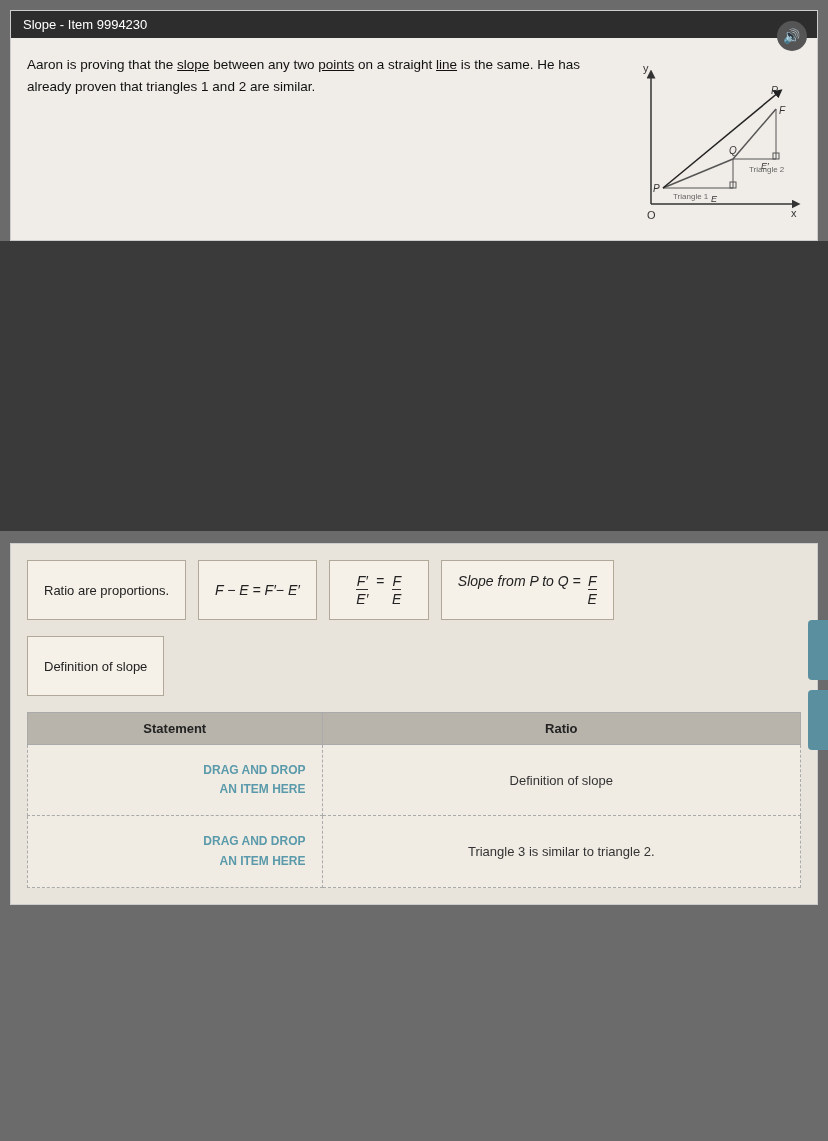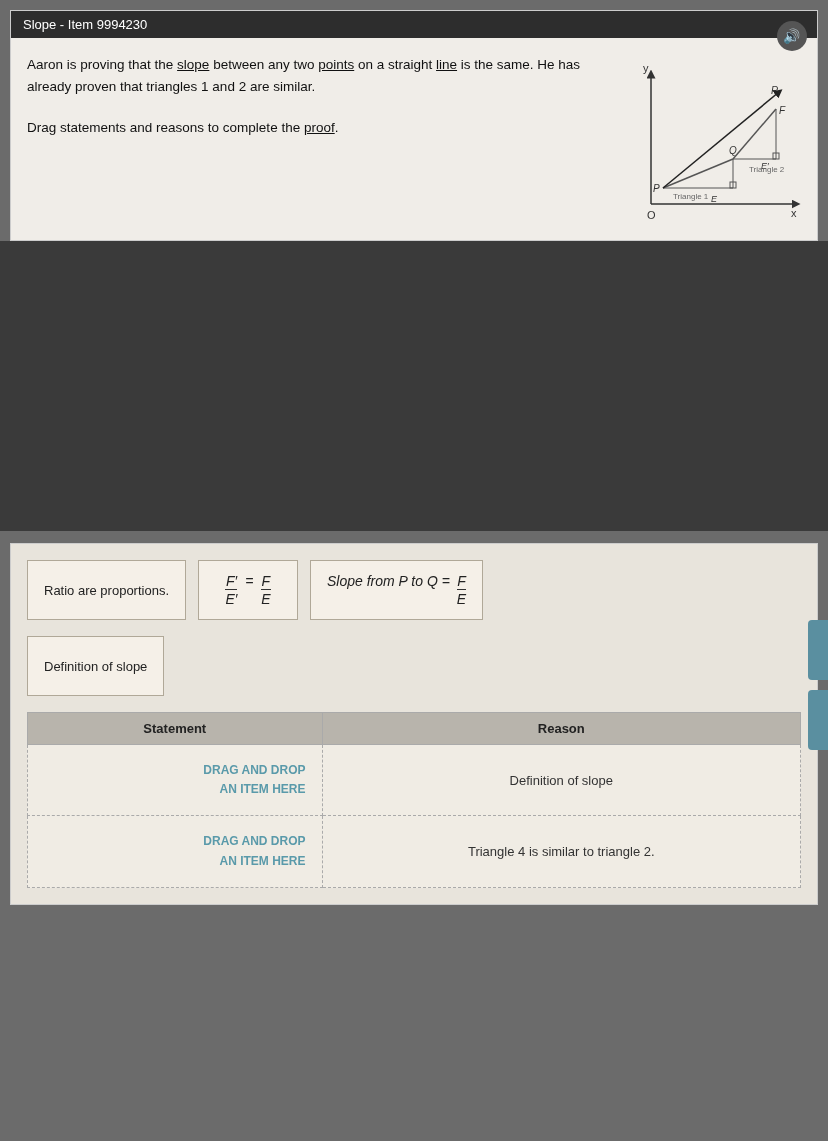--- a/index.html
+++ b/index.html
@@ -194,23 +194,20 @@
     <span>Slope - Item 9994230</span>
   </div>
 
   <button class="audio-btn">🔊</button>
 
   <div class="problem-area">
     <div class="problem-text">
       <p>
         Aaron is proving that the <span class="underline">slope</span> between any two <span class="underline">points</span> on a straight <span class="underline">line</span> is the same. He has already proven that triangles 1 and 2 are similar.
       </p>
-      <p class="drag-line">
-        Drag statements and reasons to complete the <span class="underline">proof</span>.
-      </p>
     </div>
 
     <div class="diagram-area">
       <svg class="diagram-svg" viewBox="0 0 180 170">
 
         <line x1="30" y1="150" x2="175" y2="150" stroke="#333" stroke-width="1.5" marker-end="url(#arrowX)"></line>
         <line x1="30" y1="150" x2="30" y2="20" stroke="#333" stroke-width="1.5" marker-end="url(#arrowY)"></line>
 
         <defs>
           <marker id="arrowX" markerWidth="6" markerHeight="6" refX="3" refY="3" orient="auto">
@@ -264,20 +261,25 @@
 <div class="dark-band"></div>
 
 <div class="bottom-panel">
 
   <div class="drag-items-row">
 
     <div class="drag-item">
       <span>Ratio are proportions.</span>
     </div>
 
+    <div class="drag-item">
+      <span class="math">
+        <i>F</i> − <i>E</i> = <i>F</i>′− <i>E</i>′
+      </span>
+    </div>
 
     <div class="drag-item">
       <span class="math">
         <span style="display:inline-flex;flex-direction:column;align-items:center;font-style:italic;">
           <span>F′</span>
           <span style="border-top:1px solid #333;padding-top:1px;">E′</span>
         </span>
         &nbsp;=&nbsp;
         <span style="display:inline-flex;flex-direction:column;align-items:center;font-style:italic;">
           <span>F</span>
@@ -301,21 +303,21 @@
   <div class="drag-items-row">
     <div class="drag-item">
       <span>Definition of slope</span>
     </div>
   </div>
 
   <table class="proof-table">
     <thead>
       <tr>
         <th>Statement</th>
-        <th>Reason</th>
+        <th>Ratio</th>
       </tr>
     </thead>
     <tbody>
 
       <tr>
         <td>
           <div class="drop-zone">
             DRAG AND DROP<br>AN ITEM HERE
           </div>
         </td>
@@ -325,21 +327,21 @@
       </tr>
 
 
       <tr>
         <td>
           <div class="drop-zone">
             DRAG AND DROP<br>AN ITEM HERE
           </div>
         </td>
         <td>
-          <span class="reason-text">Triangle 4 is similar to triangle 2.</span>
+          <span class="reason-text">Triangle 3 is similar to triangle 2.</span>
         </td>
       </tr>
     </tbody>
   </table>
 
 </div>
 
 <div class="side-tab"></div>
 <div class="side-tab2"></div>
 

